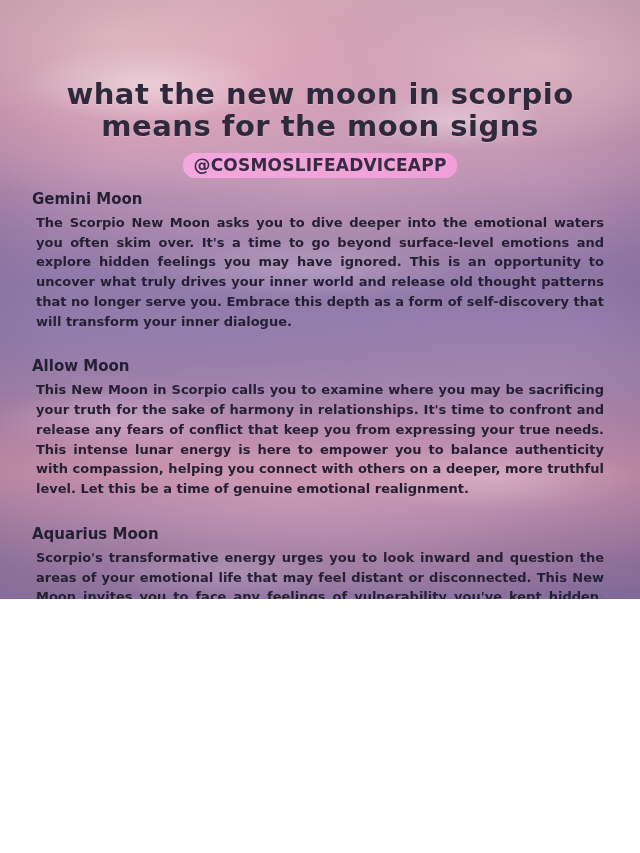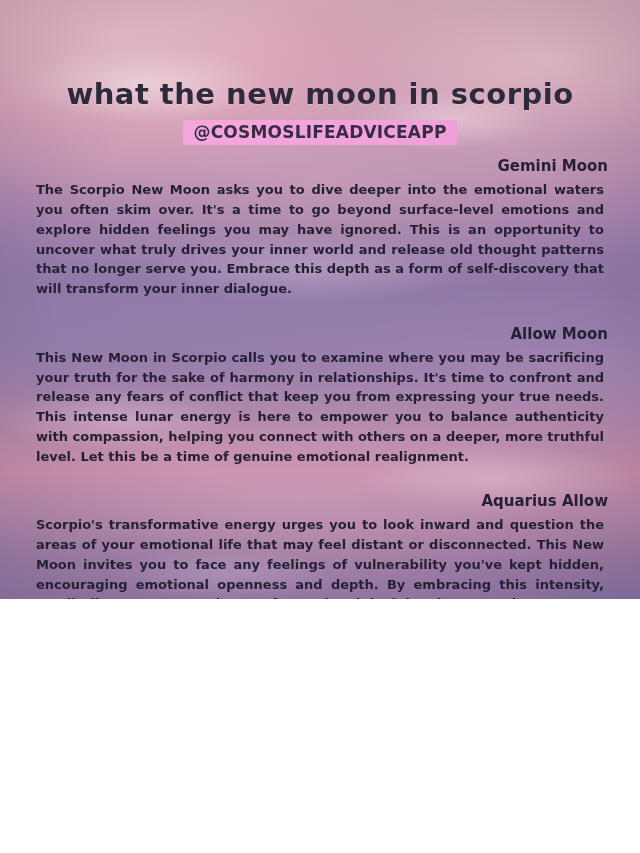--- a/index.html
+++ b/index.html
@@ -89,26 +89,26 @@
   }
   #handle {
     display: inline-block;
     font-family: "DejaVu Sans", sans-serif;
     font-weight: 700;
     font-size: 17px;
     letter-spacing: 0.2px;
     color: #3a2b44;
     background: linear-gradient(to right, #f3a8dd 0%, #f1a4da 50%, #f0a0d8 100%);
     padding: 2px 10px 3px 10px;
-    border-radius: 2px;
+    border-radius: 12px;
   }
 
   .section { margin-top: 14px; }
   .section-title {
-    text-align: right;
+    text-align: left;
     font-family: "DejaVu Sans", sans-serif;
     font-weight: 700;
     font-size: 15px;
     color: #241f33;
     margin-bottom: 5px;
   }
   .section-body {
     text-align: justify;
     text-align-last: left;
     font-family: "DejaVu Sans", sans-serif;
@@ -126,35 +126,36 @@
 <body>
 
 <div id="card">
   <div id="clouds"></div>
   <div id="vignette"></div>
 
   <div id="content">
 
     <h1 id="headline">
       <span>what the new moon in scorpio</span>
+      <span class="l2">means for the moon signs</span>
     </h1>
 
     <div id="handle-wrap">
       <span id="handle">@COSMOSLIFEADVICEAPP</span>
     </div>
 
     <div class="section" id="sec-gemini">
       <div class="section-title">Gemini Moon</div>
       <div class="section-body">The Scorpio New Moon asks you to dive deeper into the emotional waters you often skim over. It's a time to go beyond surface-level emotions and explore hidden feelings you may have ignored. This is an opportunity to uncover what truly drives your inner world and release old thought patterns that no longer serve you. Embrace this depth as a form of self-discovery that will transform your inner dialogue.</div>
     </div>
 
     <div class="section" id="sec-libra">
       <div class="section-title">Allow Moon</div>
       <div class="section-body">This New Moon in Scorpio calls you to examine where you may be sacrificing your truth for the sake of harmony in relationships. It's time to confront and release any fears of conflict that keep you from expressing your true needs. This intense lunar energy is here to empower you to balance authenticity with compassion, helping you connect with others on a deeper, more truthful level. Let this be a time of genuine emotional realignment.</div>
     </div>
 
     <div class="section" id="sec-aquarius">
-      <div class="section-title">Aquarius Allow</div>
+      <div class="section-title">Aquarius Moon</div>
       <div class="section-body">Scorpio's transformative energy urges you to look inward and question the areas of your emotional life that may feel distant or disconnected. This New Moon invites you to face any feelings of vulnerability you've kept hidden, encouraging emotional openness and depth. By embracing this intensity, you'll discover a new layer of emotional insight that can deepen your connections. Allow yourself to transform through honest introspection.</div>
     </div>
 
   </div>
 </div>
 
 </body></html>

